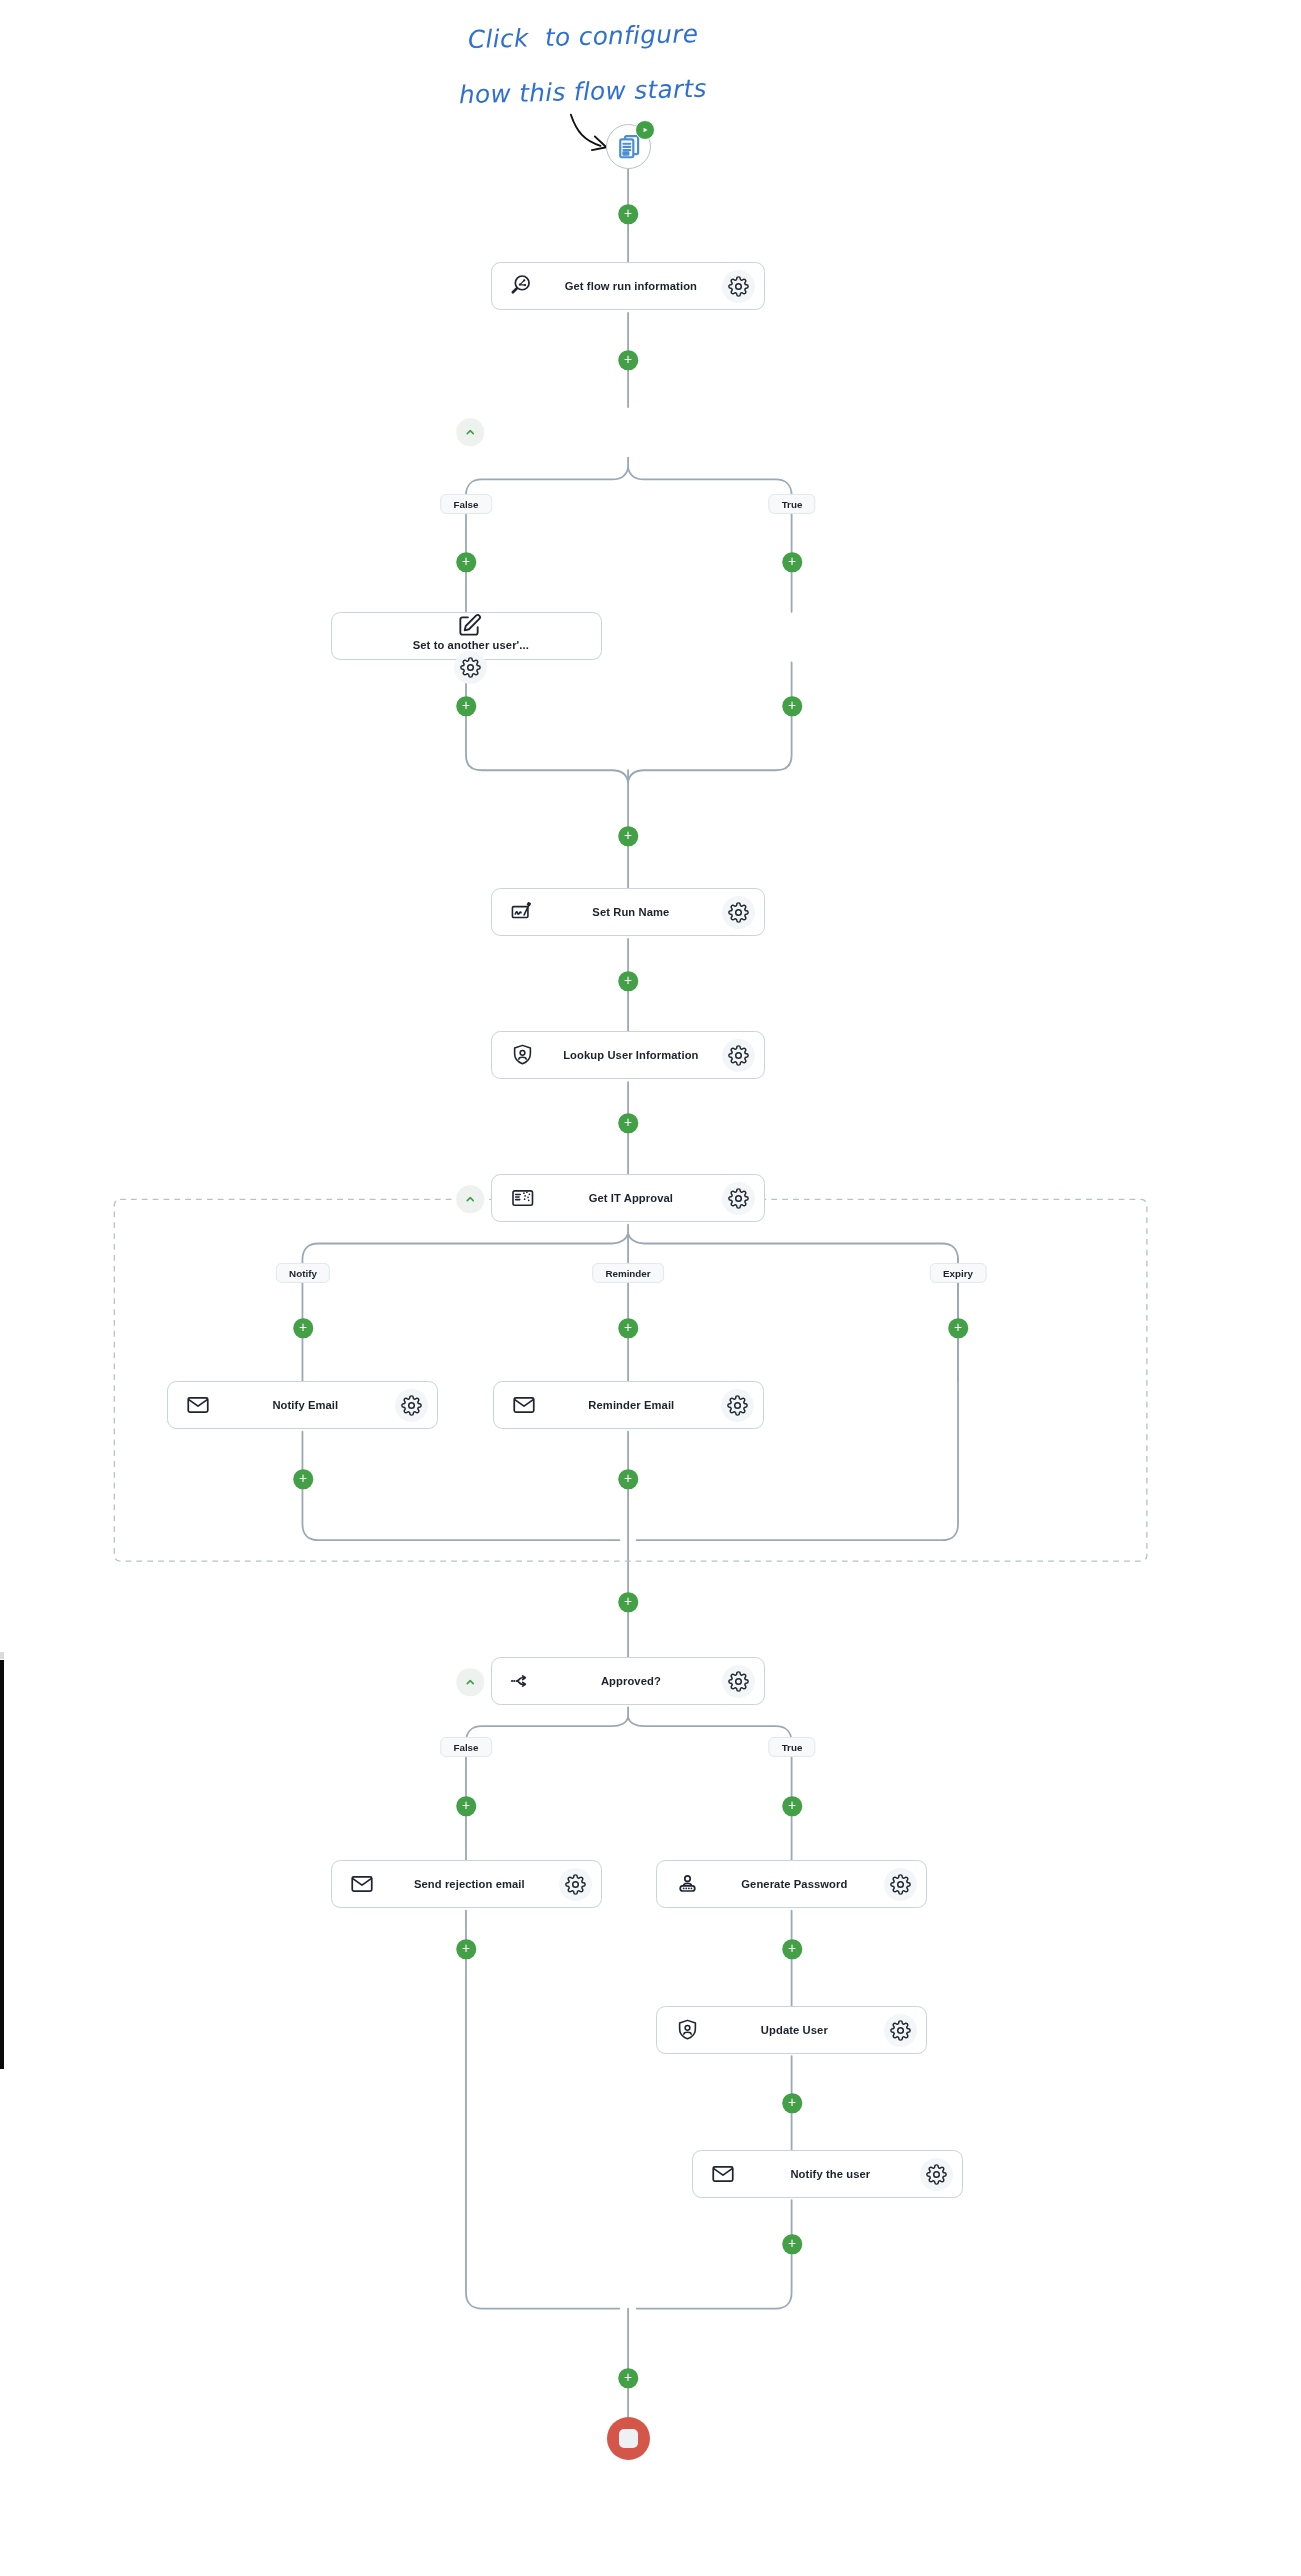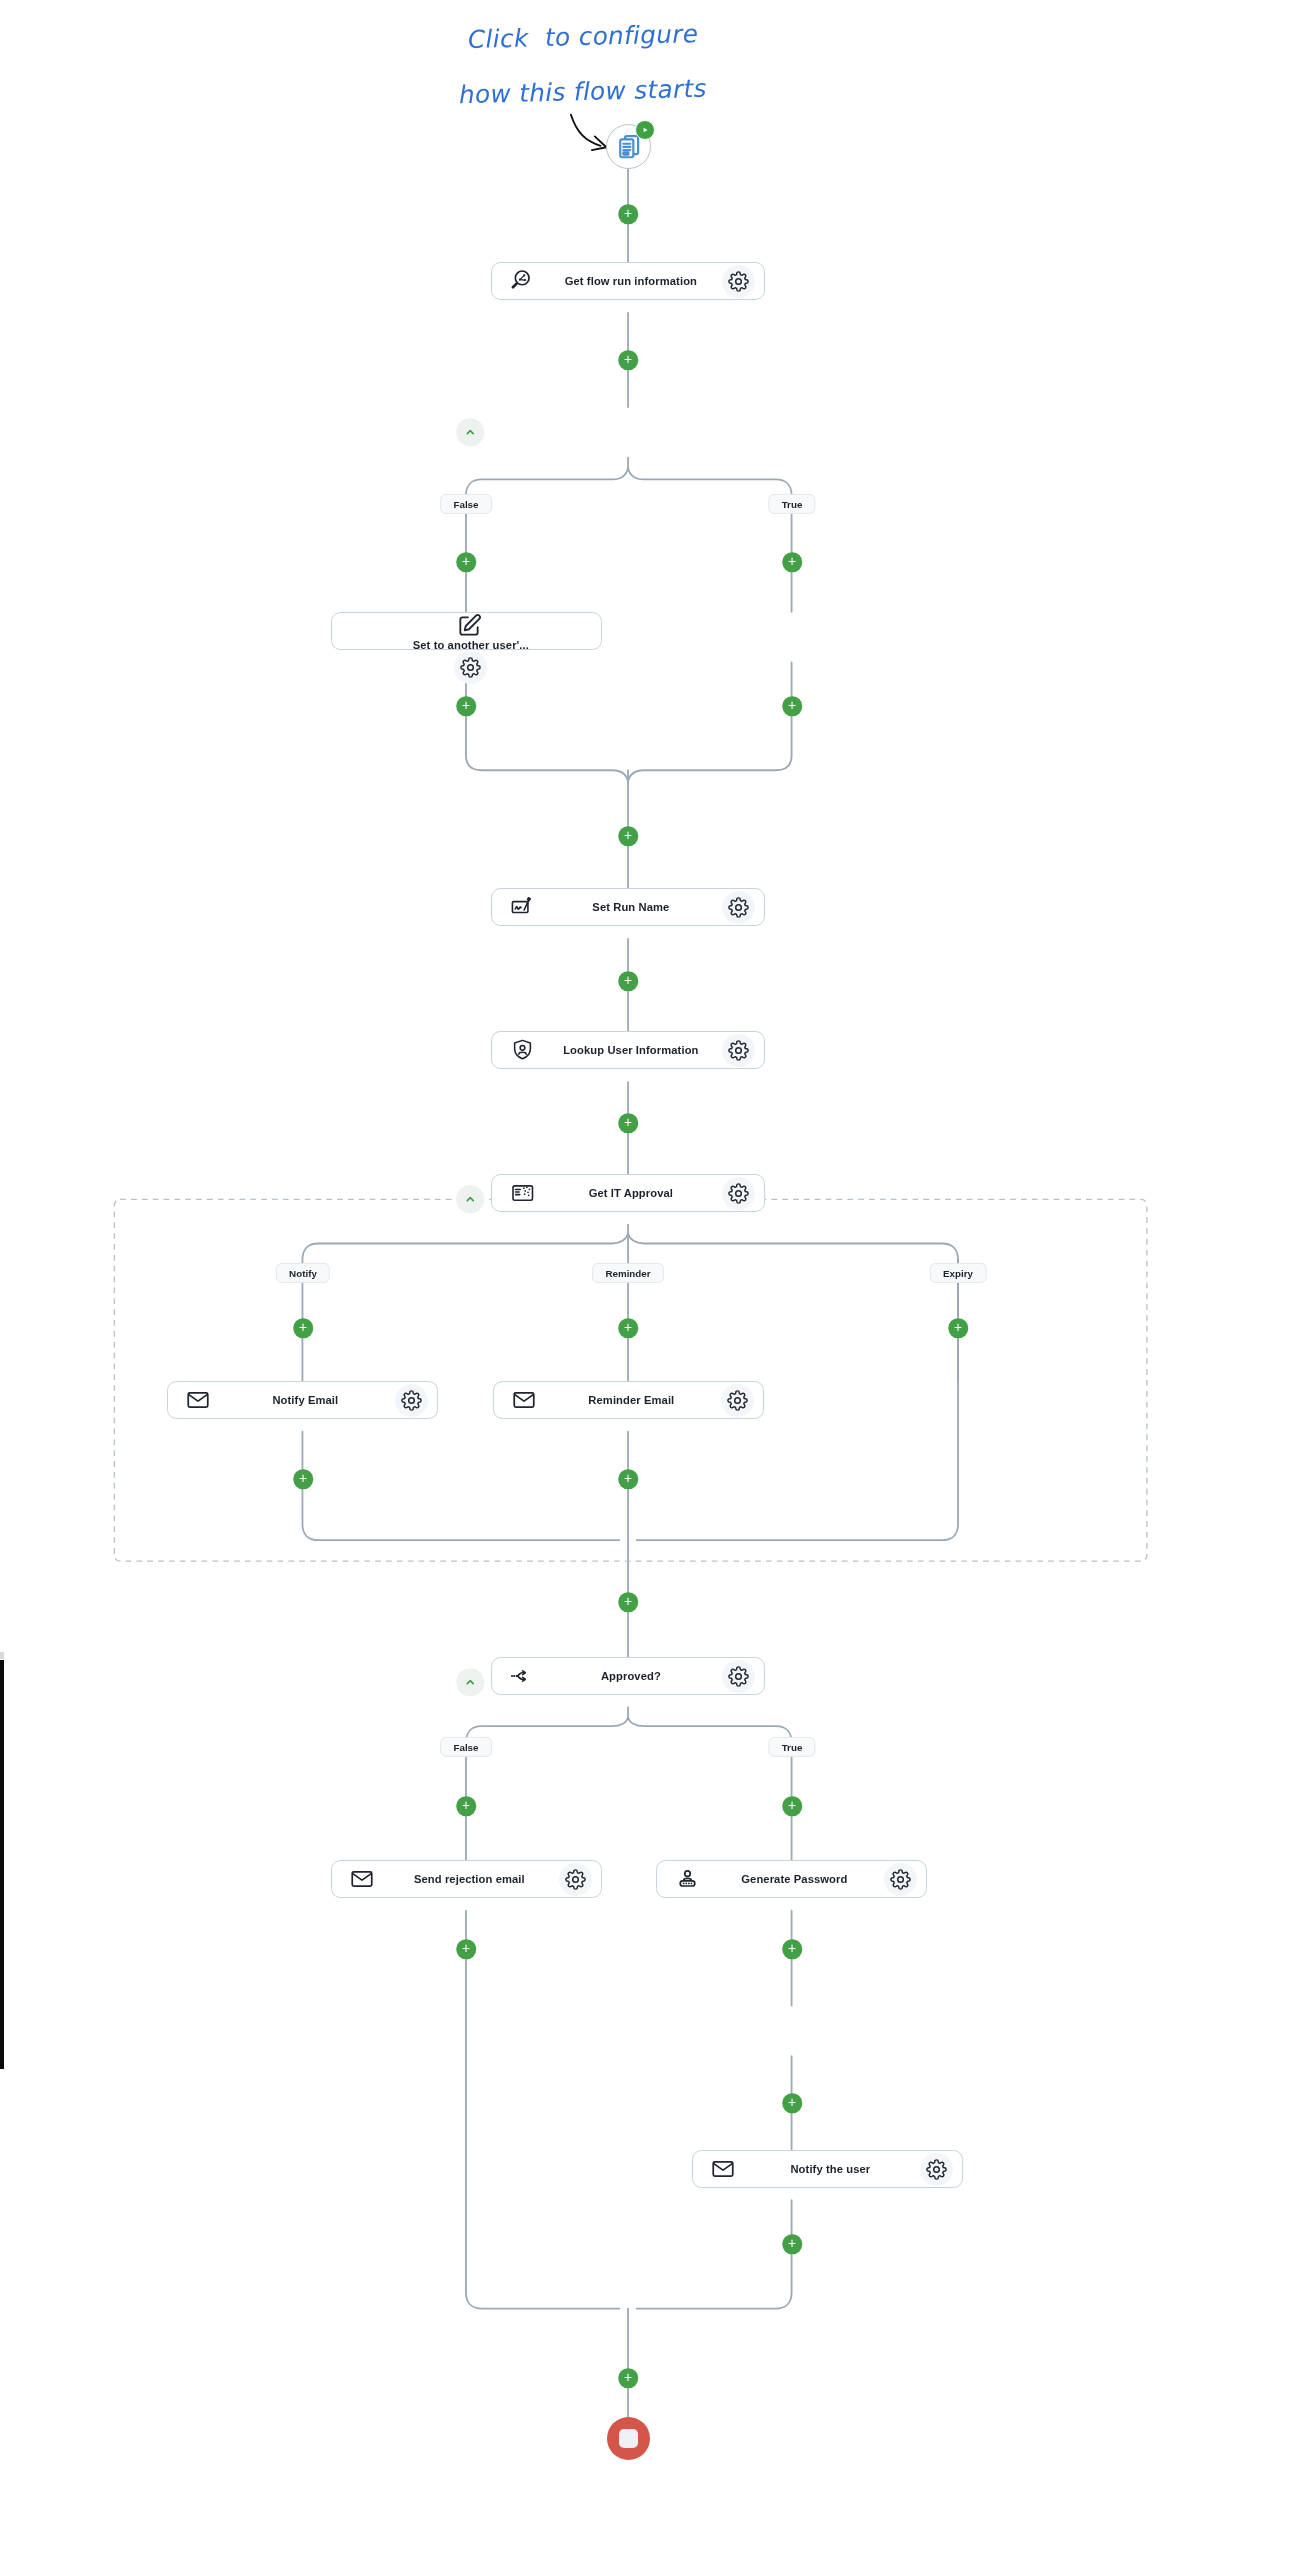--- a/index.html
+++ b/index.html
@@ -1,20 +1,20 @@
 <!DOCTYPE html>
 <html style="font-size:11.6px"><head>
 <meta charset="utf-8">
 <style>
   html,body{margin:0;padding:0;background:#ffffff;}
   #canvas{position:relative;width:1301px;height:2576px;background:#ffffff;overflow:hidden;
           font-family:"Liberation Sans",sans-serif;}
   svg.wires{position:absolute;left:0;top:0;}
   
-  .node{position:absolute;height:38px;background:#fff;border:1.1px solid #c8d4dd;border-radius:9.4px;
+  .node{position:absolute;height:48px;background:#fff;border:1.1px solid #c8d4dd;border-radius:9.4px;
         display:flex;align-items:center;padding:0 8.7px 0 17.4px;box-sizing:border-box;cursor:pointer;}
   .node-label{flex:1;text-align:center;font-size:11.2px;font-weight:700;color:#1b222c;letter-spacing:0.1px;}
   .node-icon{width:30px;height:29px;display:flex;align-items:center;justify-content:flex-start;}
   .gear-btn{width:33px;height:33px;border-radius:50%;background:#f3f6f8;border:none;display:flex;
             align-items:center;justify-content:center;padding:0;cursor:pointer;flex:0 0 auto;}
   
   .plus{position:absolute;width:19.5px;height:19.5px;border-radius:50%;background:#43a047;border:none;
         transform:translate(-50%,-50%);cursor:pointer;display:flex;align-items:center;justify-content:center;padding:0;}
   .plus::before{content:'+';color:#fff;font-size:13.8px;font-weight:400;line-height:1;margin-top:-0.7px;}
   
@@ -333,20 +333,33 @@
         </svg>
       </span>
     <span class="node-label">Generate Password</span>
     <button class="gear-btn">
         <svg width="21" height="21" viewBox="0 0 24 24">
           <use href="#i-gear"></use>
         </svg>
       </button>
   </div>
 
+  <div class="node" style="left:656px;top:2006px;width:271px;">
+    <span class="node-icon">
+        <svg width="27" height="27" viewBox="0 0 24 24">
+          <use href="#i-shield-user"></use>
+        </svg>
+      </span>
+    <span class="node-label">Update User</span>
+    <button class="gear-btn">
+        <svg width="21" height="21" viewBox="0 0 24 24">
+          <use href="#i-gear"></use>
+        </svg>
+      </button>
+  </div>
   <div class="node" style="left:692px;top:2150px;width:271px;">
     <span class="node-icon">
         <svg width="26" height="26" viewBox="0 0 24 24">
           <use href="#i-mail"></use>
         </svg>
       </span>
     <span class="node-label">Notify the user</span>
     <button class="gear-btn">
         <svg width="21" height="21" viewBox="0 0 24 24">
           <use href="#i-gear"></use>

